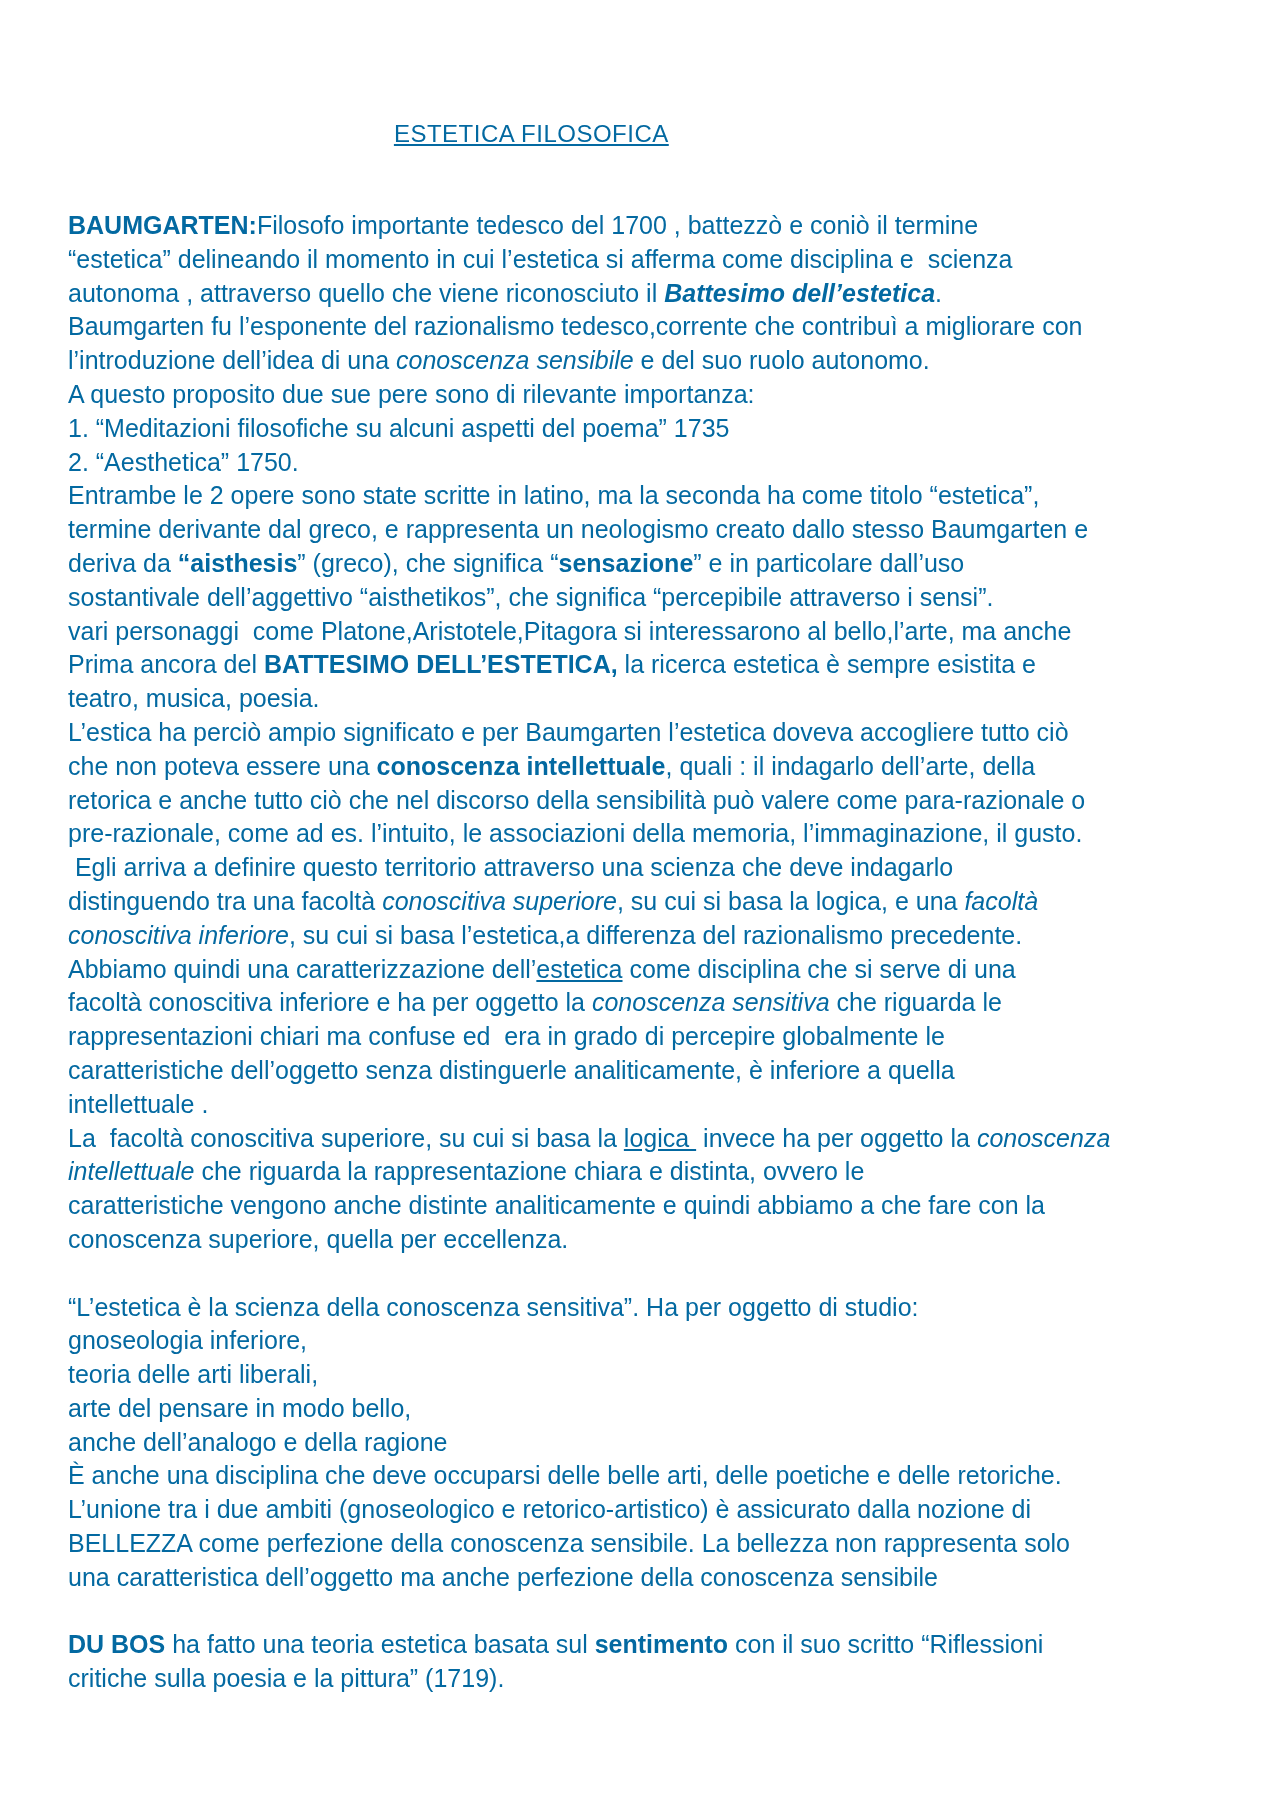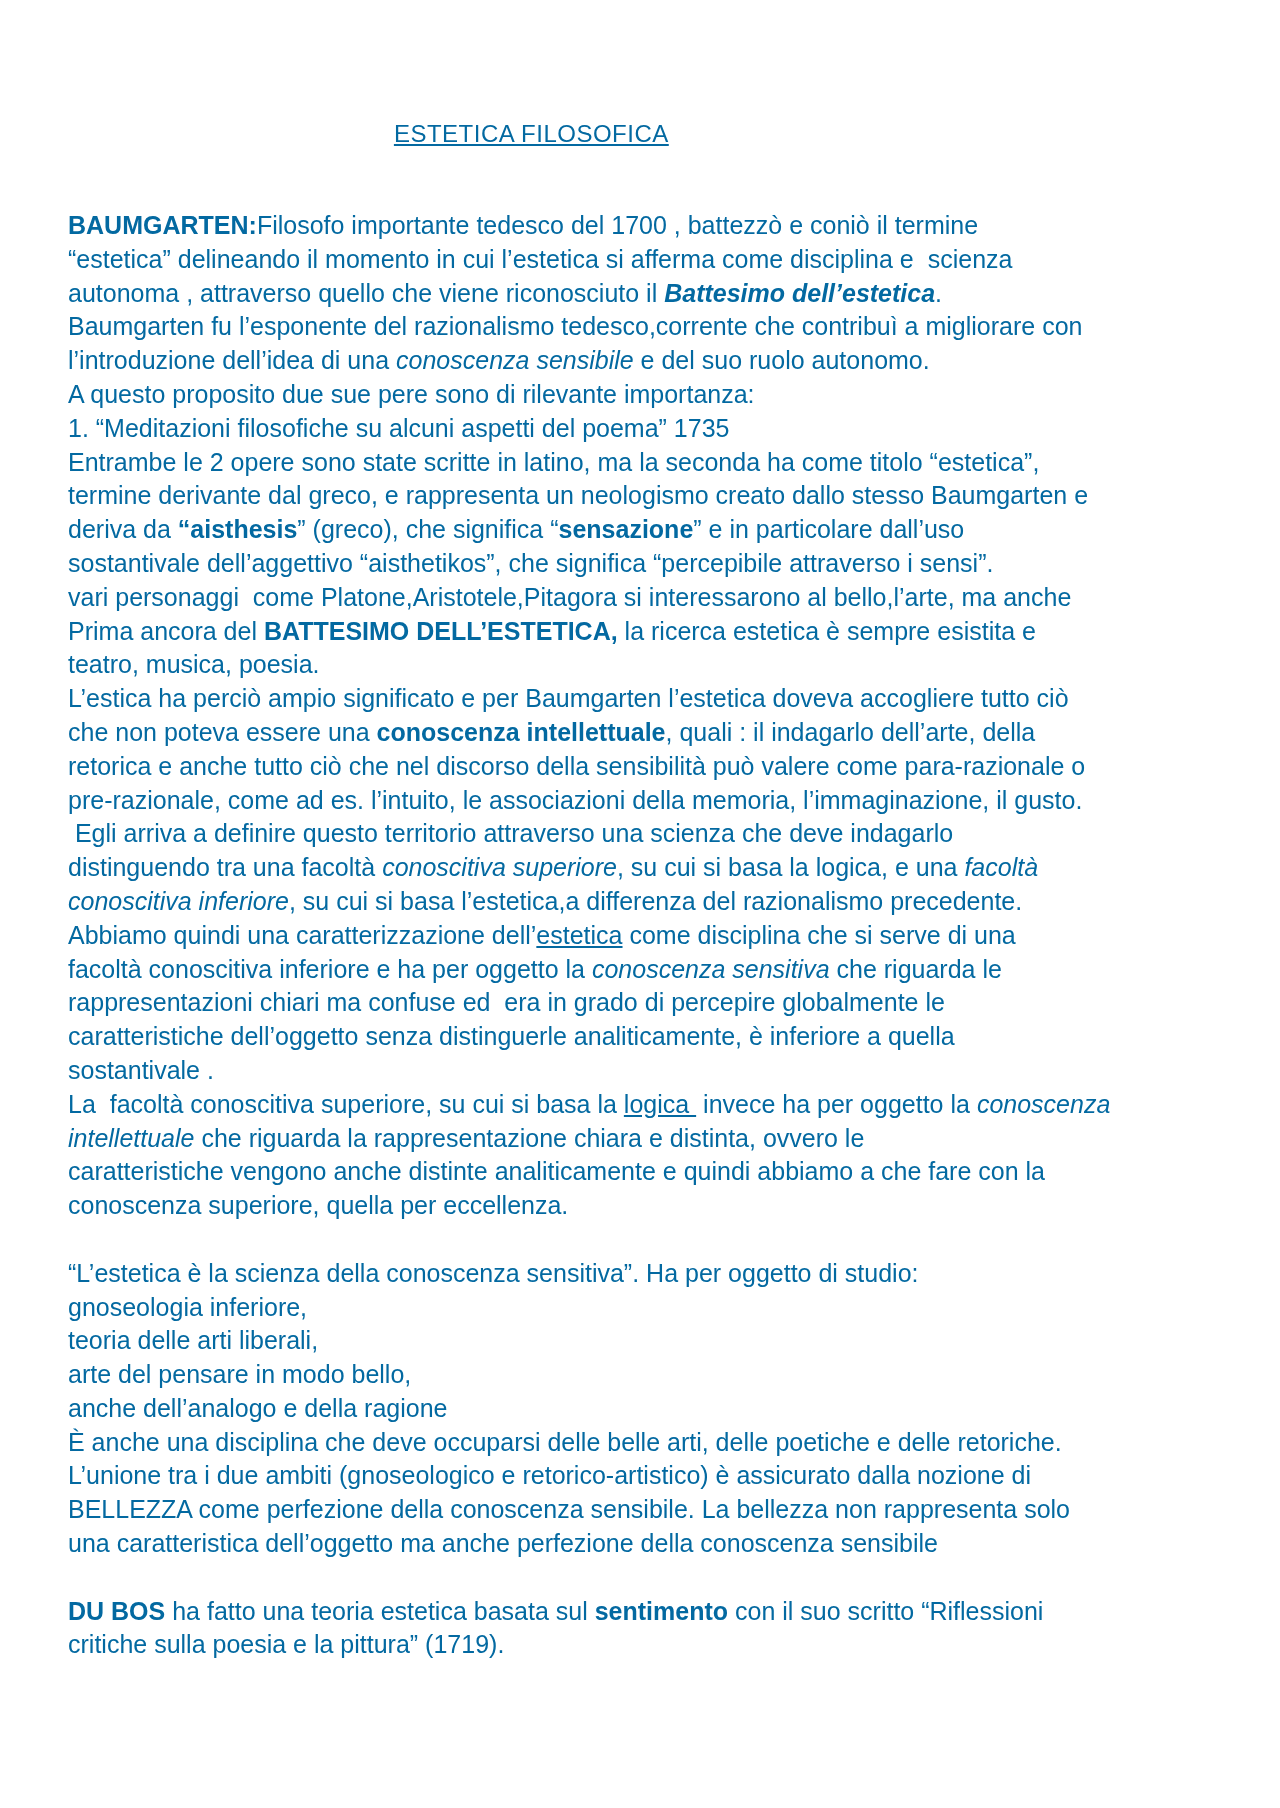--- a/index.html
+++ b/index.html
@@ -55,39 +55,40 @@
     <span class="doc-title">ESTETICA FILOSOFICA</span>
   </div>
   <div class="doc-body" id="doc-body">
       <div class="line"><span class="b">BAUMGARTEN:</span><span>Filosofo importante tedesco del 1700 , battezzò e coniò il termine</span></div>
       <div class="line"><span>“estetica” delineando il momento in cui l’estetica si afferma come disciplina e  scienza</span></div>
       <div class="line"><span>autonoma , attraverso quello che viene riconosciuto il </span><span class="b i">Battesimo dell’estetica</span><span>.</span></div>
       <div class="line"><span>Baumgarten fu l’esponente del razionalismo tedesco,corrente che contribuì a migliorare con</span></div>
       <div class="line"><span>l’introduzione dell’idea di una </span><span class="i">conoscenza sensibile</span><span> e del suo ruolo autonomo.</span></div>
       <div class="line"><span>A questo proposito due sue pere sono di rilevante importanza:</span></div>
       <div class="line"><span>1. “Meditazioni filosofiche su alcuni aspetti del poema” 1735</span></div>
+      <div class="line"><span>2. “Aesthetica” 1750.</span></div>
       <div class="line"><span>Entrambe le 2 opere sono state scritte in latino, ma la seconda ha come titolo “estetica”,</span></div>
       <div class="line"><span>termine derivante dal greco, e rappresenta un neologismo creato dallo stesso Baumgarten e</span></div>
       <div class="line"><span>deriva da </span><span class="b">“aisthesis</span><span>” (greco), che significa “</span><span class="b">sensazione</span><span>” e in particolare dall’uso</span></div>
       <div class="line"><span>sostantivale dell’aggettivo “aisthetikos”, che significa “percepibile attraverso i sensi”.</span></div>
       <div class="line"><span>vari personaggi  come Platone,Aristotele,Pitagora si interessarono al bello,l’arte, ma anche</span></div>
       <div class="line"><span>Prima ancora del </span><span class="b">BATTESIMO DELL’ESTETICA,</span><span> la ricerca estetica è sempre esistita e</span></div>
       <div class="line"><span>teatro, musica, poesia.</span></div>
       <div class="line"><span>L’estica ha perciò ampio significato e per Baumgarten l’estetica doveva accogliere tutto ciò</span></div>
       <div class="line"><span>che non poteva essere una </span><span class="b">conoscenza intellettuale</span><span>, quali : il indagarlo dell’arte, della</span></div>
       <div class="line"><span>retorica e anche tutto ciò che nel discorso della sensibilità può valere come para-razionale o</span></div>
       <div class="line"><span>pre-razionale, come ad es. l’intuito, le associazioni della memoria, l’immaginazione, il gusto.</span></div>
       <div class="line"><span> Egli arriva a definire questo territorio attraverso una scienza che deve indagarlo</span></div>
       <div class="line"><span>distinguendo tra una facoltà </span><span class="i">conoscitiva superiore</span><span>, su cui si basa la logica, e una </span><span class="i">facoltà</span></div>
       <div class="line"><span class="i">conoscitiva inferiore</span><span>, su cui si basa l’estetica,a differenza del razionalismo precedente.</span></div>
       <div class="line"><span>Abbiamo quindi una caratterizzazione dell’</span><span class="u">estetica</span><span> come disciplina che si serve di una</span></div>
       <div class="line"><span>facoltà conoscitiva inferiore e ha per oggetto la </span><span class="i">conoscenza sensitiva</span><span> che riguarda le</span></div>
       <div class="line"><span>rappresentazioni chiari ma confuse ed  era in grado di percepire globalmente le</span></div>
       <div class="line"><span>caratteristiche dell’oggetto senza distinguerle analiticamente, è inferiore a quella</span></div>
-      <div class="line"><span>sostantivale .</span></div>
+      <div class="line"><span>intellettuale .</span></div>
       <div class="line"><span>La  facoltà conoscitiva superiore, su cui si basa la </span><span class="u">logica </span><span> invece ha per oggetto la </span><span class="i">conoscenza</span></div>
       <div class="line"><span class="i">intellettuale</span><span> che riguarda la rappresentazione chiara e distinta, ovvero le</span></div>
       <div class="line"><span>caratteristiche vengono anche distinte analiticamente e quindi abbiamo a che fare con la</span></div>
       <div class="line"><span>conoscenza superiore, quella per eccellenza.</span></div>
       <div class="line">&nbsp;</div>
       <div class="line"><span>“L’estetica è la scienza della conoscenza sensitiva”. Ha per oggetto di studio:</span></div>
       <div class="line"><span>gnoseologia inferiore,</span></div>
       <div class="line"><span>teoria delle arti liberali,</span></div>
       <div class="line"><span>arte del pensare in modo bello,</span></div>
       <div class="line"><span>anche dell’analogo e della ragione</span></div>

